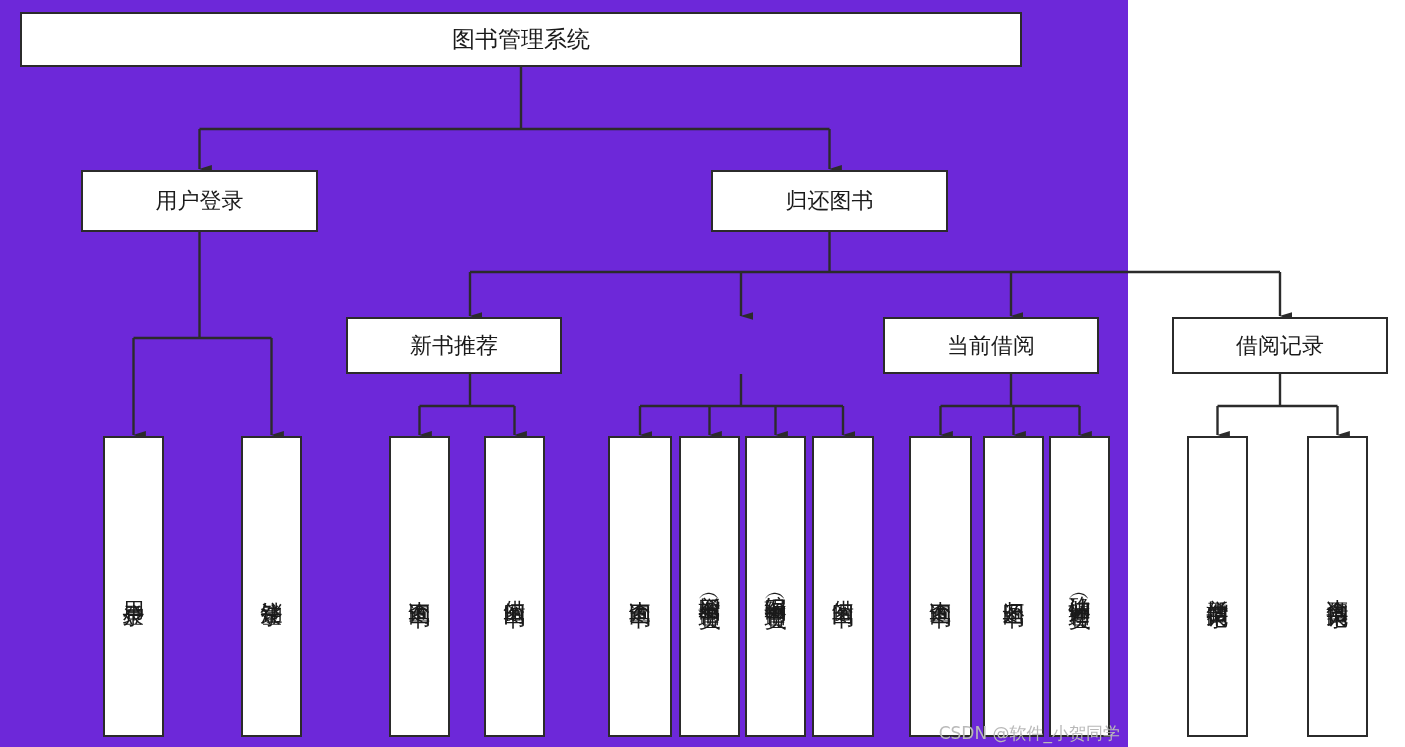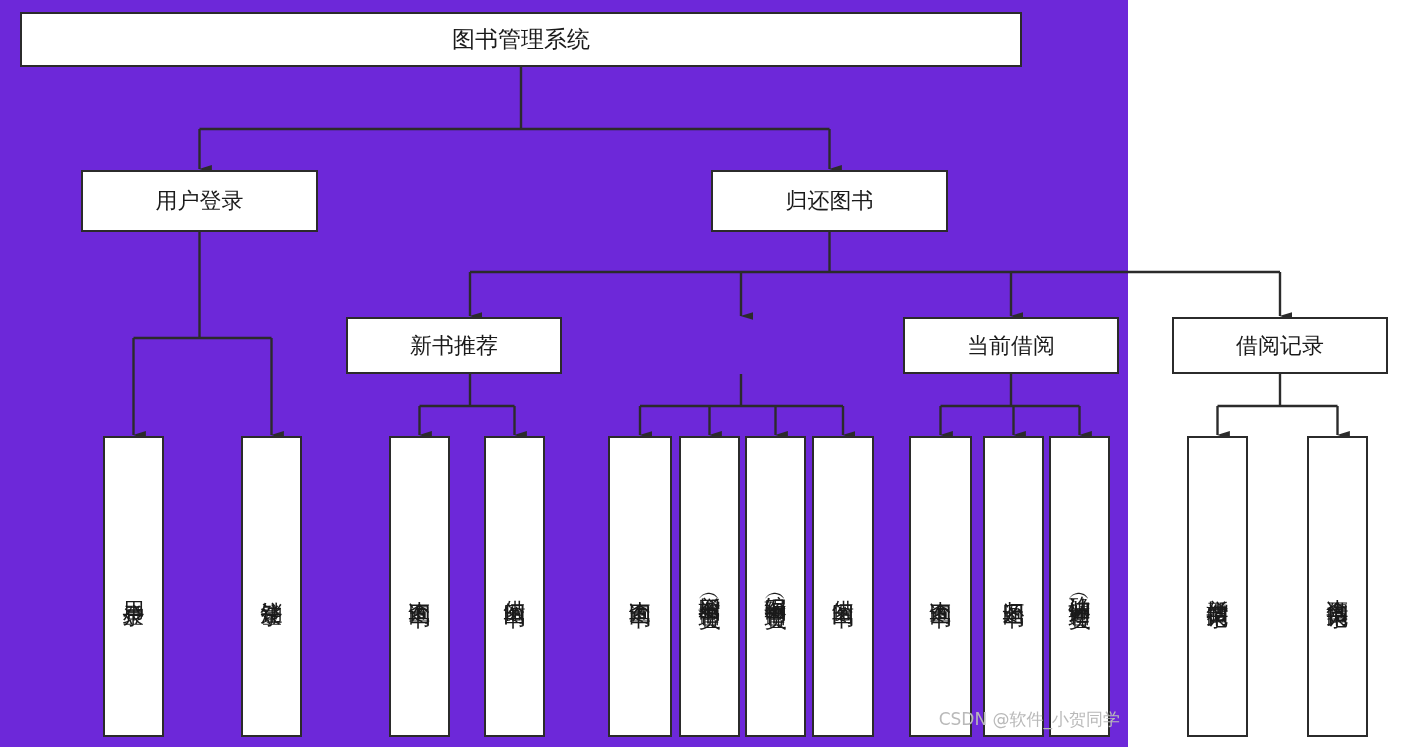--- a/index.html
+++ b/index.html
@@ -57,21 +57,21 @@
     writing-mode: vertical-rl;
     text-orientation: upright;
     font-size: 22px;
     letter-spacing: 2px;
     line-height: 1;
     white-space: nowrap;
   }
   .watermark {
     position: absolute;
     right: 8px;
-    bottom: 16px;
+    bottom: 2px;
     font-size: 17px;
     color: #b9b9b9;
     z-index: 5;
     white-space: nowrap;
     pointer-events: none;
   }
 </style>
 </head>
 <body>
 
@@ -127,21 +127,21 @@
   <div class="node horizontal" id="node-user-login" style="left: 81px; top: 170px; width: 237px; height: 62px;">
     <span class="node-label">用户登录</span>
   </div>
   <div class="node horizontal" id="node-book-management" style="left: 711px; top: 170px; width: 237px; height: 62px;">
     <span class="node-label">归还图书</span>
   </div>
 
   <div class="node horizontal" id="node-new-book-recommend" style="left: 346px; top: 317px; width: 216px; height: 57px;">
     <span class="node-label">新书推荐</span>
   </div>
-  <div class="node horizontal" id="node-current-borrow" style="left: 903px; top: 317px; width: 216px; height: 57px;">
+  <div class="node horizontal" id="node-current-borrow" style="left: 883px; top: 317px; width: 216px; height: 57px;">
     <span class="node-label">当前借阅</span>
   </div>
   <div class="node horizontal" id="node-borrow-record" style="left: 1172px; top: 317px; width: 216px; height: 57px;">
     <span class="node-label">借阅记录</span>
   </div>
 
   <div class="node vertical" id="node-leaf-user-login" style="left: 103px; top: 436px; width: 61px; height: 301px;">
     <span class="node-label">用户登录</span>
   </div>
   <div class="node vertical" id="node-leaf-logout" style="left: 241px; top: 436px; width: 61px; height: 301px;">

